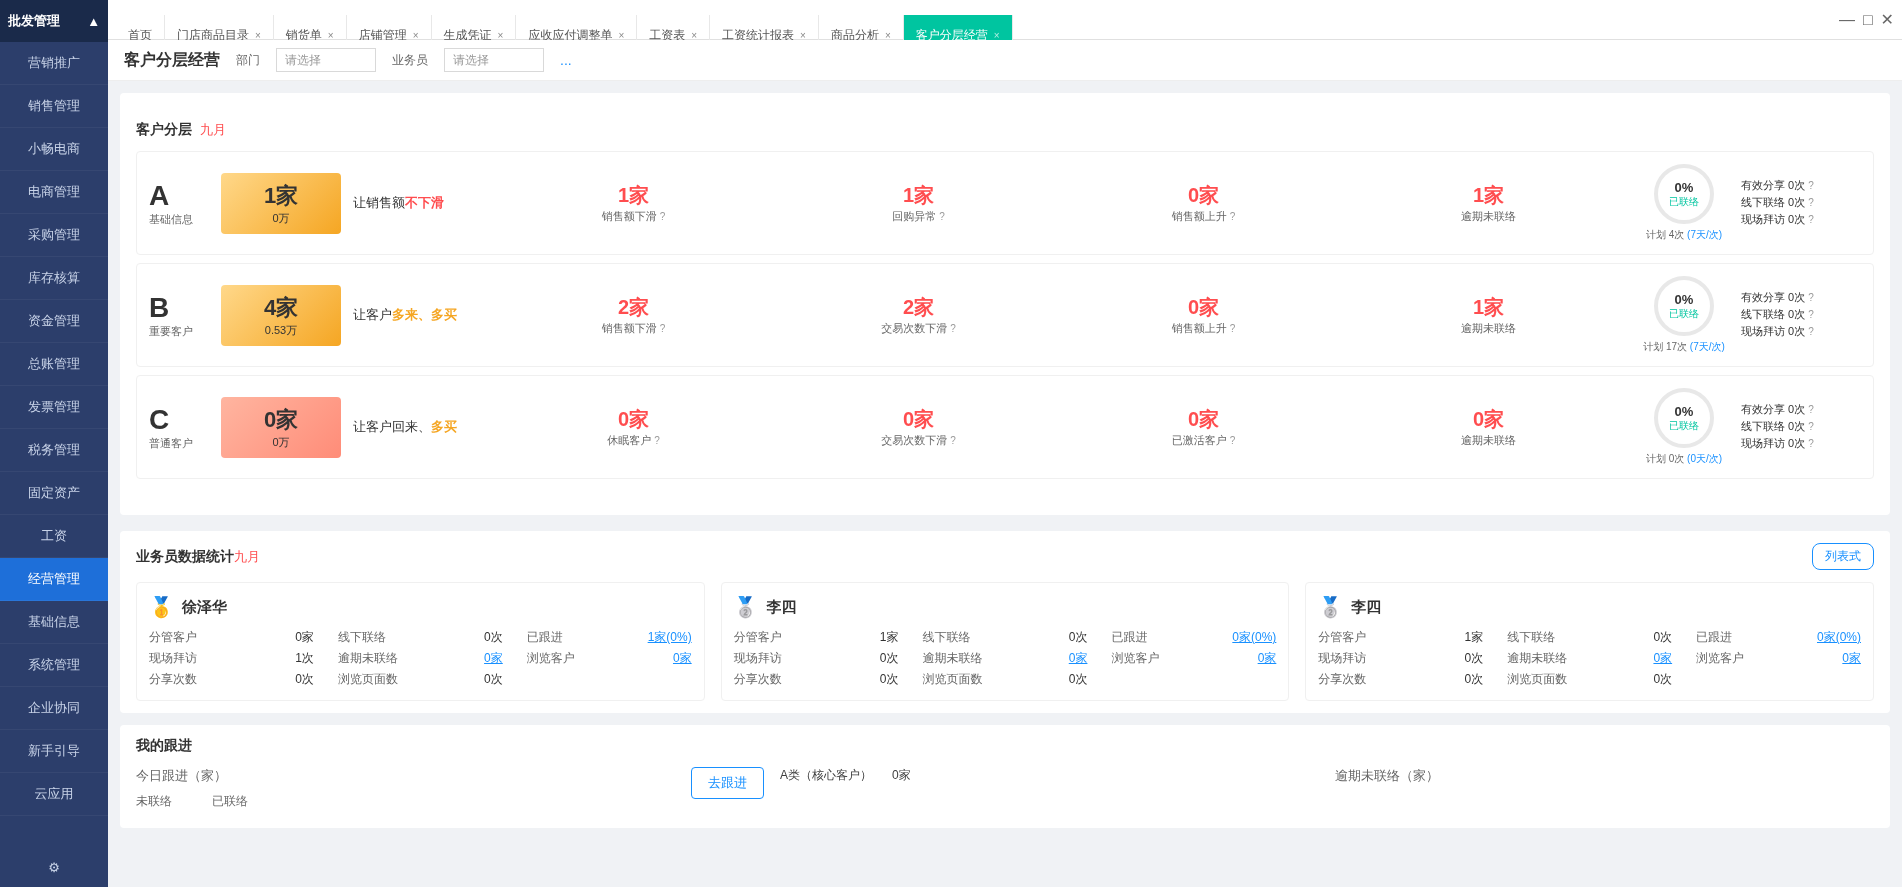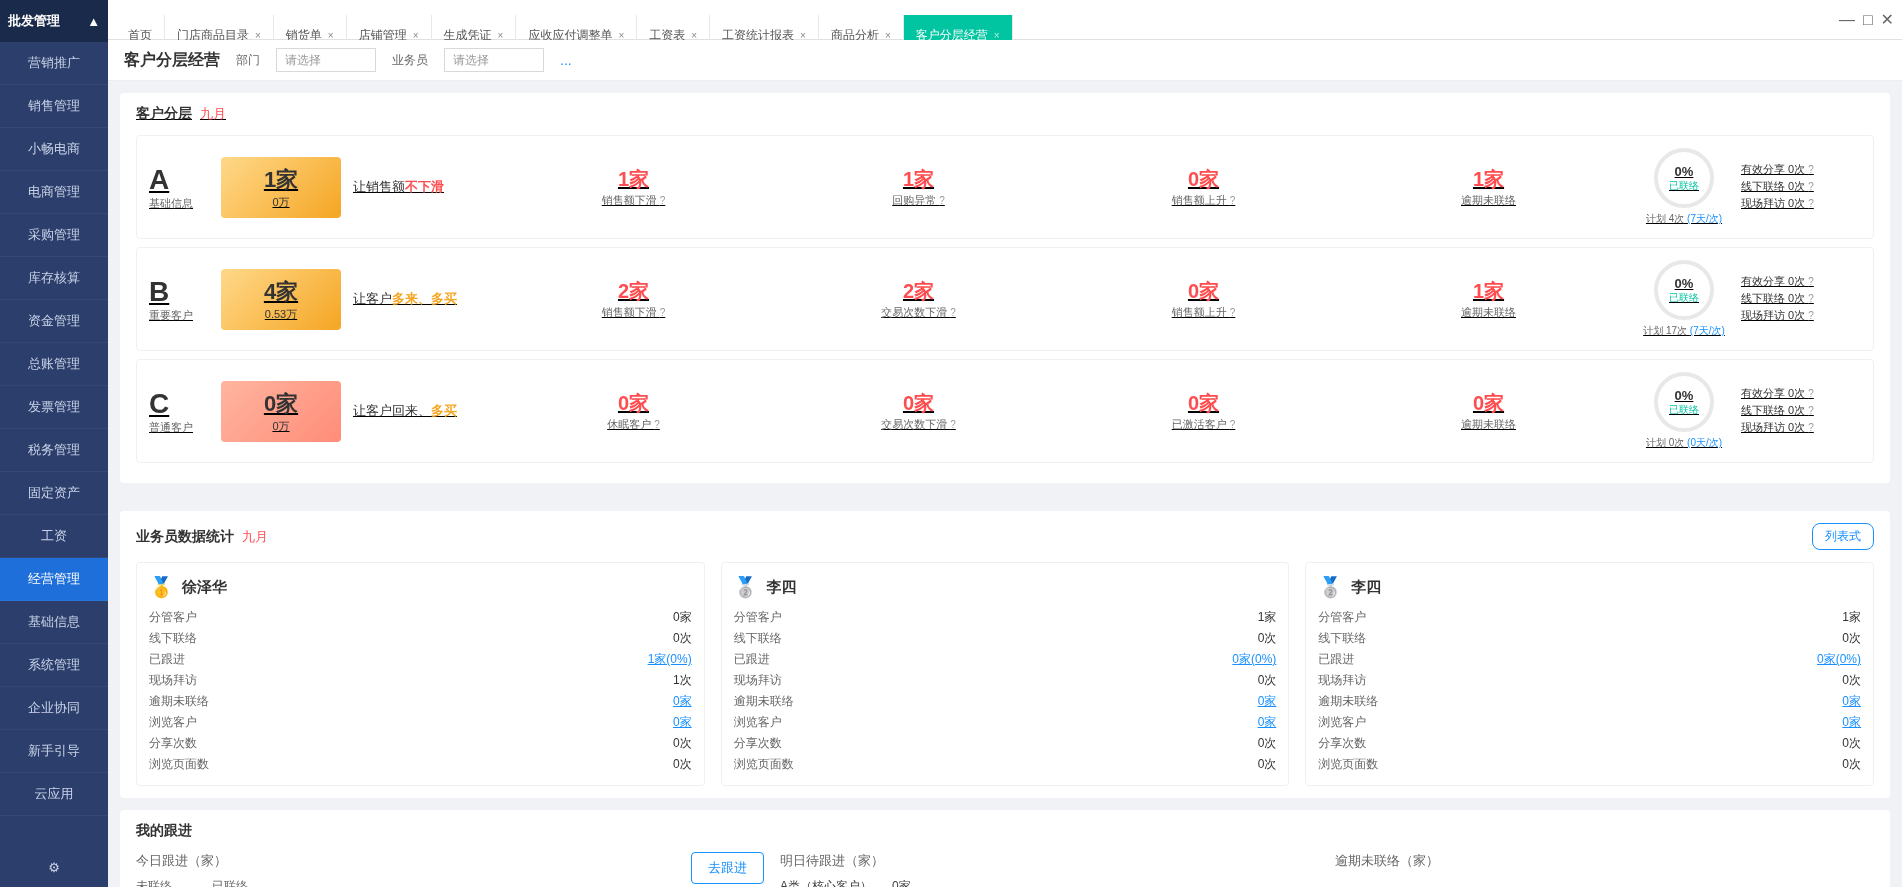--- a/index.html
+++ b/index.html
@@ -114,23 +114,22 @@
       cursor: pointer;
       appearance: none;
       min-width: 100px;
     }
     .filter-more { color: #1890ff; cursor: pointer; font-size: 14px; }
 
     
     .section {
       background: #fff;
       border-radius: 4px;
-      padding: 12px 16px;
-      margin-bottom: 28px;
-      text-decoration: underline;
+      padding: 28px 16px;
+      margin-bottom: 16px;
     }
     .section-header {
       display: flex;
       align-items: center;
       gap: 8px;
       margin-bottom: 12px;
     }
     .section-title { font-size: 14px; font-weight: bold; color: #333; }
     .section-month { color: #ff4d4f; font-size: 13px; }
 
@@ -222,21 +221,21 @@
       border-radius: 4px;
       padding: 12px 16px;
       margin-bottom: 12px;
     }
     .salesman-header {
       display: flex;
       align-items: center;
       justify-content: space-between;
       margin-bottom: 12px;
     }
-    .salesman-title-group { display: flex; align-items: center; gap: 8px; justify-content: space-between; }
+    .salesman-title-group { display: flex; align-items: center; gap: 0; justify-content: space-between; }
     .list-btn {
       border: 1px solid #1890ff;
       color: #1890ff;
       background: #fff;
       padding: 4px 12px;
       border-radius: 8px;
       cursor: pointer;
       font-size: 12px;
     }
 
@@ -253,21 +252,21 @@
     .salesman-name-row {
       display: flex;
       align-items: center;
       gap: 8px;
       margin-bottom: 10px;
     }
     .salesman-medal { font-size: 20px; }
     .salesman-name { font-size: 15px; font-weight: bold; color: #333; }
     .salesman-stats-grid {
       display: grid;
-      grid-template-columns: 1fr;
+      grid-template-columns: 1fr 1fr 1fr;
       gap: 4px 24px;
       font-size: 12px;
     }
     .s-row { display: flex; justify-content: space-between; }
     .s-label { color: #666; }
     .s-val { color: #333; }
     .s-val-link { color: #1890ff; text-decoration: underline; cursor: pointer; }
 
     
     .follow-section {
@@ -645,21 +644,20 @@
           <div class="follow-block-title">今日跟进（家）</div>
           <div style="display:flex;gap:40px;font-size:12px;color:#666;margin-bottom:6px;">
             <span>未联络</span>
             <span>已联络</span>
           </div>
         </div>
         <div style="display:flex;align-items:center;">
           <button class="follow-btn">去跟进</button>
         </div>
         <div class="follow-block">
-          <div class="follow-block-title">明日待跟进（家）</div>
           <div style="font-size:12px;color:#404040;">A类（核心客户）<span style="margin-left:20px;">0家</span></div>
         </div>
         <div class="follow-block">
           <div class="follow-block-title">逾期未联络（家）</div>
         </div>
       </div>
     </div>
 
   </div>
 </div>

